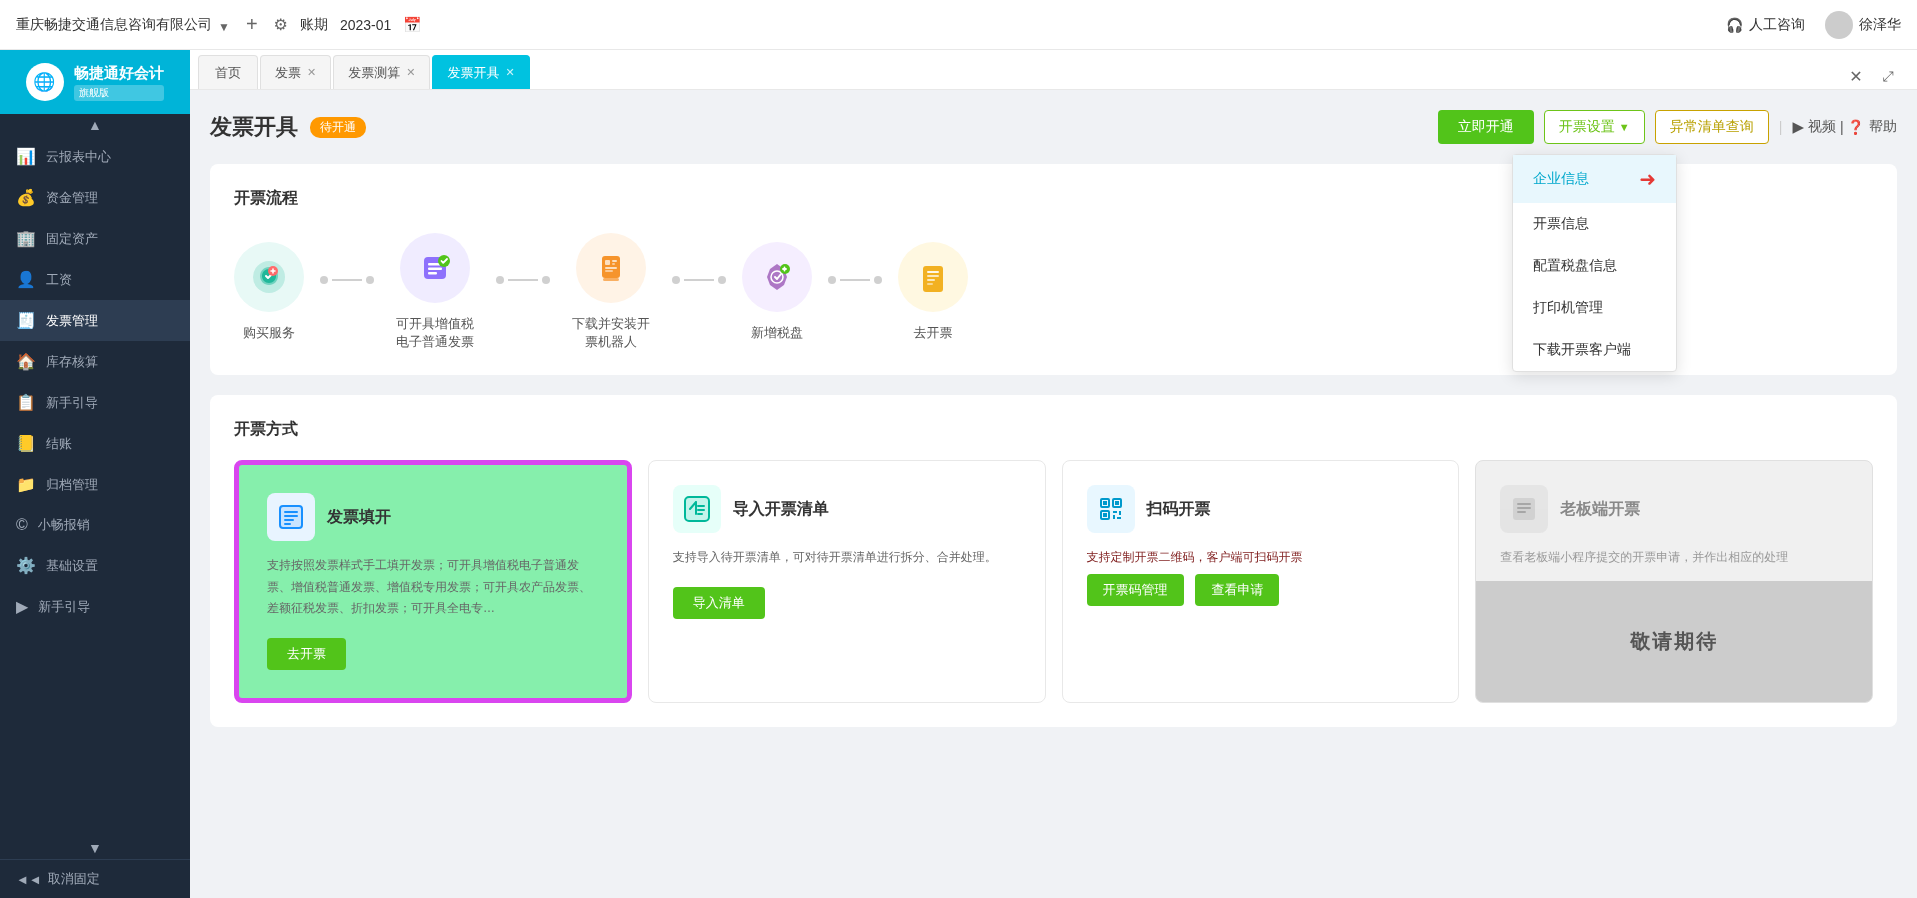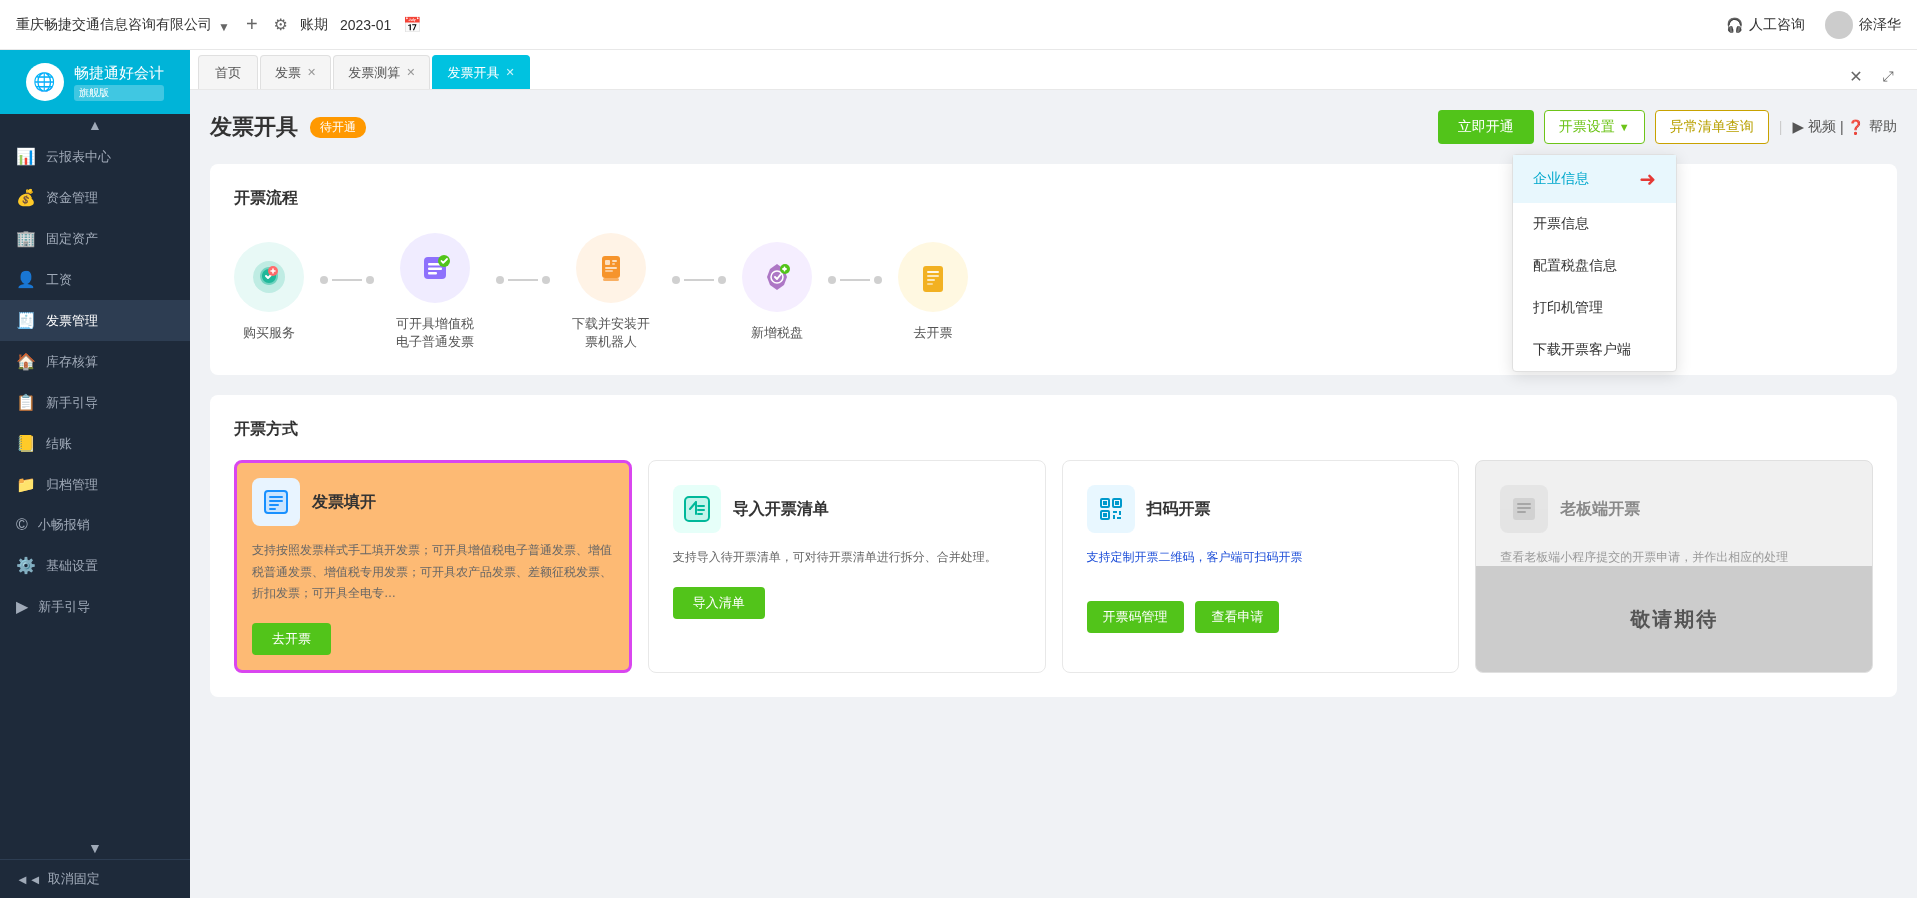--- a/index.html
+++ b/index.html
@@ -30,21 +30,21 @@
   </div>
 </div>
 
 <div style="display:flex;flex:1;overflow:hidden;">
 
   <div style="width:190px;background:#1e2a3a;display:flex;flex-direction:column;flex-shrink:0;overflow:hidden;">
 
     <div style="height:64px;background:#00b4d8;display:flex;align-items:center;justify-content:center;gap:10px;padding:0 12px;">
       <div style="width:38px;height:38px;background:#fff;border-radius:50%;display:flex;align-items:center;justify-content:center;font-size:18px;">🌐</div>
       <div style="display:flex;flex-direction:column;">
-        <span style="color:#fff;font-size:15px;font-weight:normal;">畅捷通好会计</span>
+        <span style="color:#fff;font-size:15px;font-weight:bold;">畅捷通好会计</span>
         <span style="font-size:10px;color:#fff;background:rgba(255,255,255,0.25);border-radius:3px;padding:1px 5px;margin-top:2px;display:inline-block;">旗舰版</span>
       </div>
     </div>
 
     <div style="display:flex;align-items:center;justify-content:center;color:#a0aab8;padding:3px;cursor:pointer;background:#1e2a3a;">▲</div>
 
     <div style="flex:1;overflow-y:hidden;">
       <div style="display:flex;align-items:center;gap:10px;padding:11px 16px;color:#a0aab8;cursor:pointer;font-size:13px;">
         <span style="font-size:16px;">📊</span>
         <span>云报表中心</span>
@@ -268,21 +268,21 @@
             </div>
             <span style="font-size:13px;color:#555;text-align:center;">去开票</span>
           </div>
         </div>
       </div>
 
       <div style="background:#fff;border-radius:8px;padding:24px;">
         <div style="font-size:16px;font-weight:600;color:#333;margin-bottom:20px;">开票方式</div>
         <div style="display:grid;grid-template-columns:repeat(4,1fr);gap:16px;">
 
-          <div style="background:#fdba74;border:3px solid #d946ef;border-radius:8px;padding:15px;">
+          <div style="background:#86efac;border:5px solid #d946ef;border-radius:8px;padding:28px;">
             <div style="display:flex;align-items:center;gap:12px;margin-bottom:14px;">
               <div style="width:48px;height:48px;border-radius:8px;background:#e8f4ff;display:flex;align-items:center;justify-content:center;">
                 <svg width="30" height="30" viewBox="0 0 30 30">
                     <rect x="4" y="4" width="22" height="22" rx="3" fill="#1890ff" opacity="0.15"></rect>
                     <rect x="4" y="4" width="22" height="22" rx="3" fill="none" stroke="#1890ff" stroke-width="2"></rect>
                     <rect x="8" y="9" width="14" height="2" rx="1" fill="#1890ff"></rect>
                     <rect x="8" y="13" width="14" height="2" rx="1" fill="#1890ff"></rect>
                     <rect x="8" y="17" width="10" height="2" rx="1" fill="#1890ff"></rect>
                     <rect x="8" y="21" width="7" height="2" rx="1" fill="#1890ff"></rect>
                   </svg>
@@ -319,21 +319,21 @@
                     <rect x="5" y="17" width="8" height="8" rx="1" fill="none" stroke="#0099cc" stroke-width="2"></rect>
                     <rect x="7" y="19" width="4" height="4" fill="#0099cc"></rect>
                     <rect x="17" y="17" width="4" height="2" fill="#0099cc"></rect>
                     <rect x="23" y="17" width="2" height="4" fill="#0099cc"></rect>
                     <rect x="17" y="21" width="2" height="4" fill="#0099cc"></rect>
                     <rect x="21" y="23" width="4" height="2" fill="#0099cc"></rect>
                   </svg>
               </div>
               <span style="font-size:16px;font-weight:600;color:#333;">扫码开票</span>
             </div>
-            <div style="font-size:12px;color:#1d4ed8;line-height:1.8;margin-bottom:32px;">支持定制开票二维码，客户端可扫码开票</div>
+            <div style="font-size:12px;color:#7f1d1d;line-height:1.8;margin-bottom:5px;">支持定制开票二维码，客户端可扫码开票</div>
             <button style="background:#52c41a;color:#fff;border:none;border-radius:4px;padding:7px 16px;font-size:13px;cursor:pointer;font-family:inherit;margin-right:8px;">开票码管理</button>
             <button style="background:#52c41a;color:#fff;border:none;border-radius:4px;padding:7px 16px;font-size:13px;cursor:pointer;font-family:inherit;">查看申请</button>
           </div>
 
           <div style="background:#f0f0f0;border:1px solid #e0e0e0;border-radius:8px;padding:24px;position:relative;overflow:hidden;">
             <div style="display:flex;align-items:center;gap:12px;margin-bottom:14px;">
               <div style="width:48px;height:48px;border-radius:8px;background:#e0e0e0;display:flex;align-items:center;justify-content:center;opacity:0.7;">
                 <svg width="30" height="30" viewBox="0 0 30 30">
                     <rect x="4" y="4" width="22" height="22" rx="3" fill="#888" opacity="0.3"></rect>
                     <rect x="8" y="9" width="14" height="2" rx="1" fill="#888"></rect>

